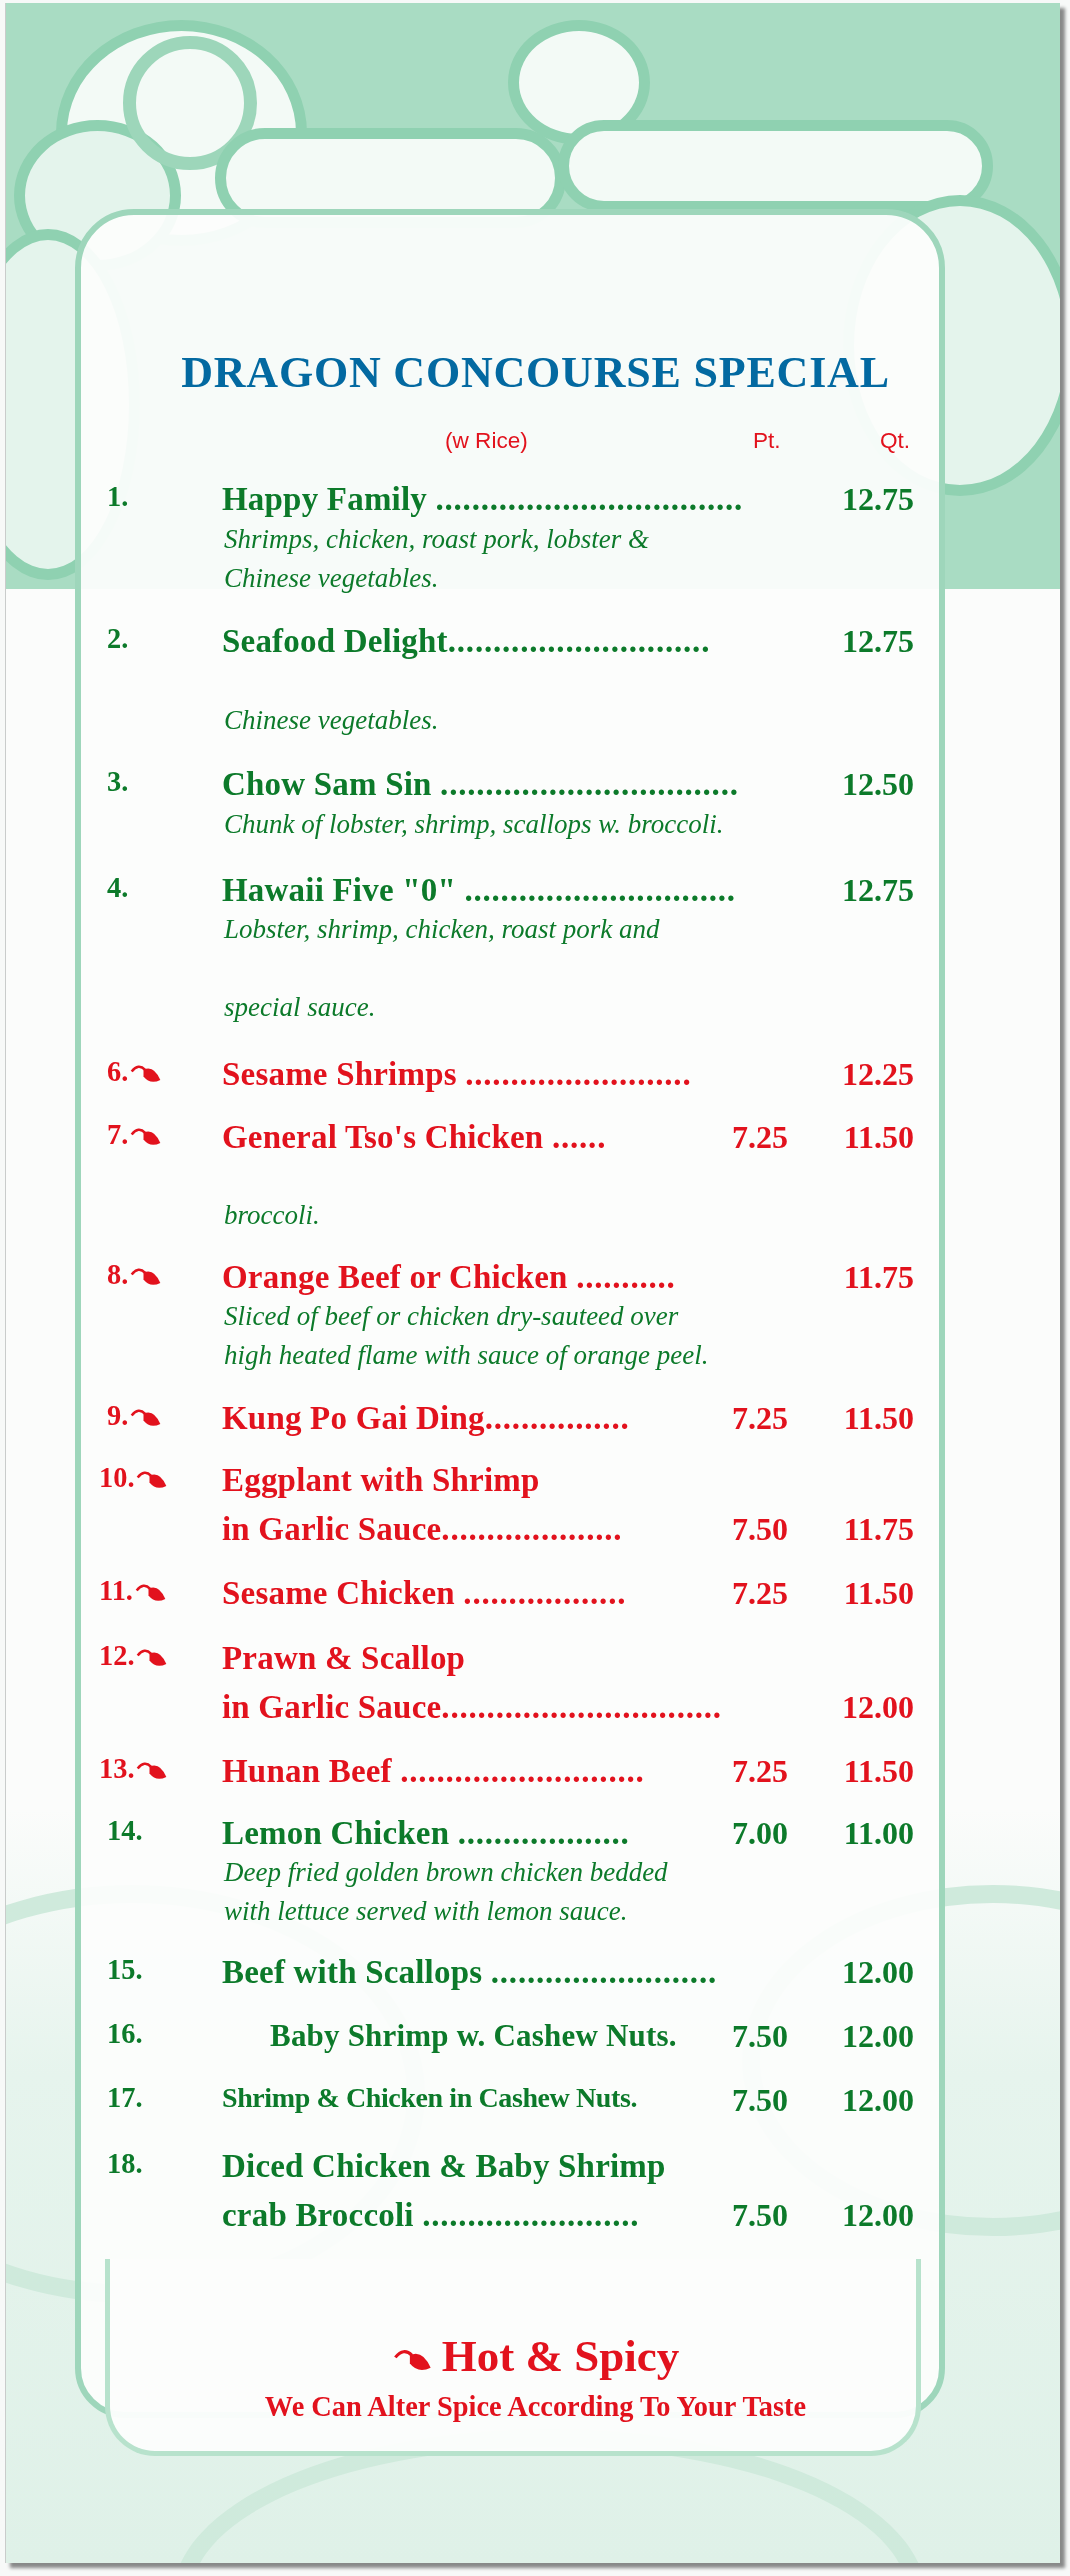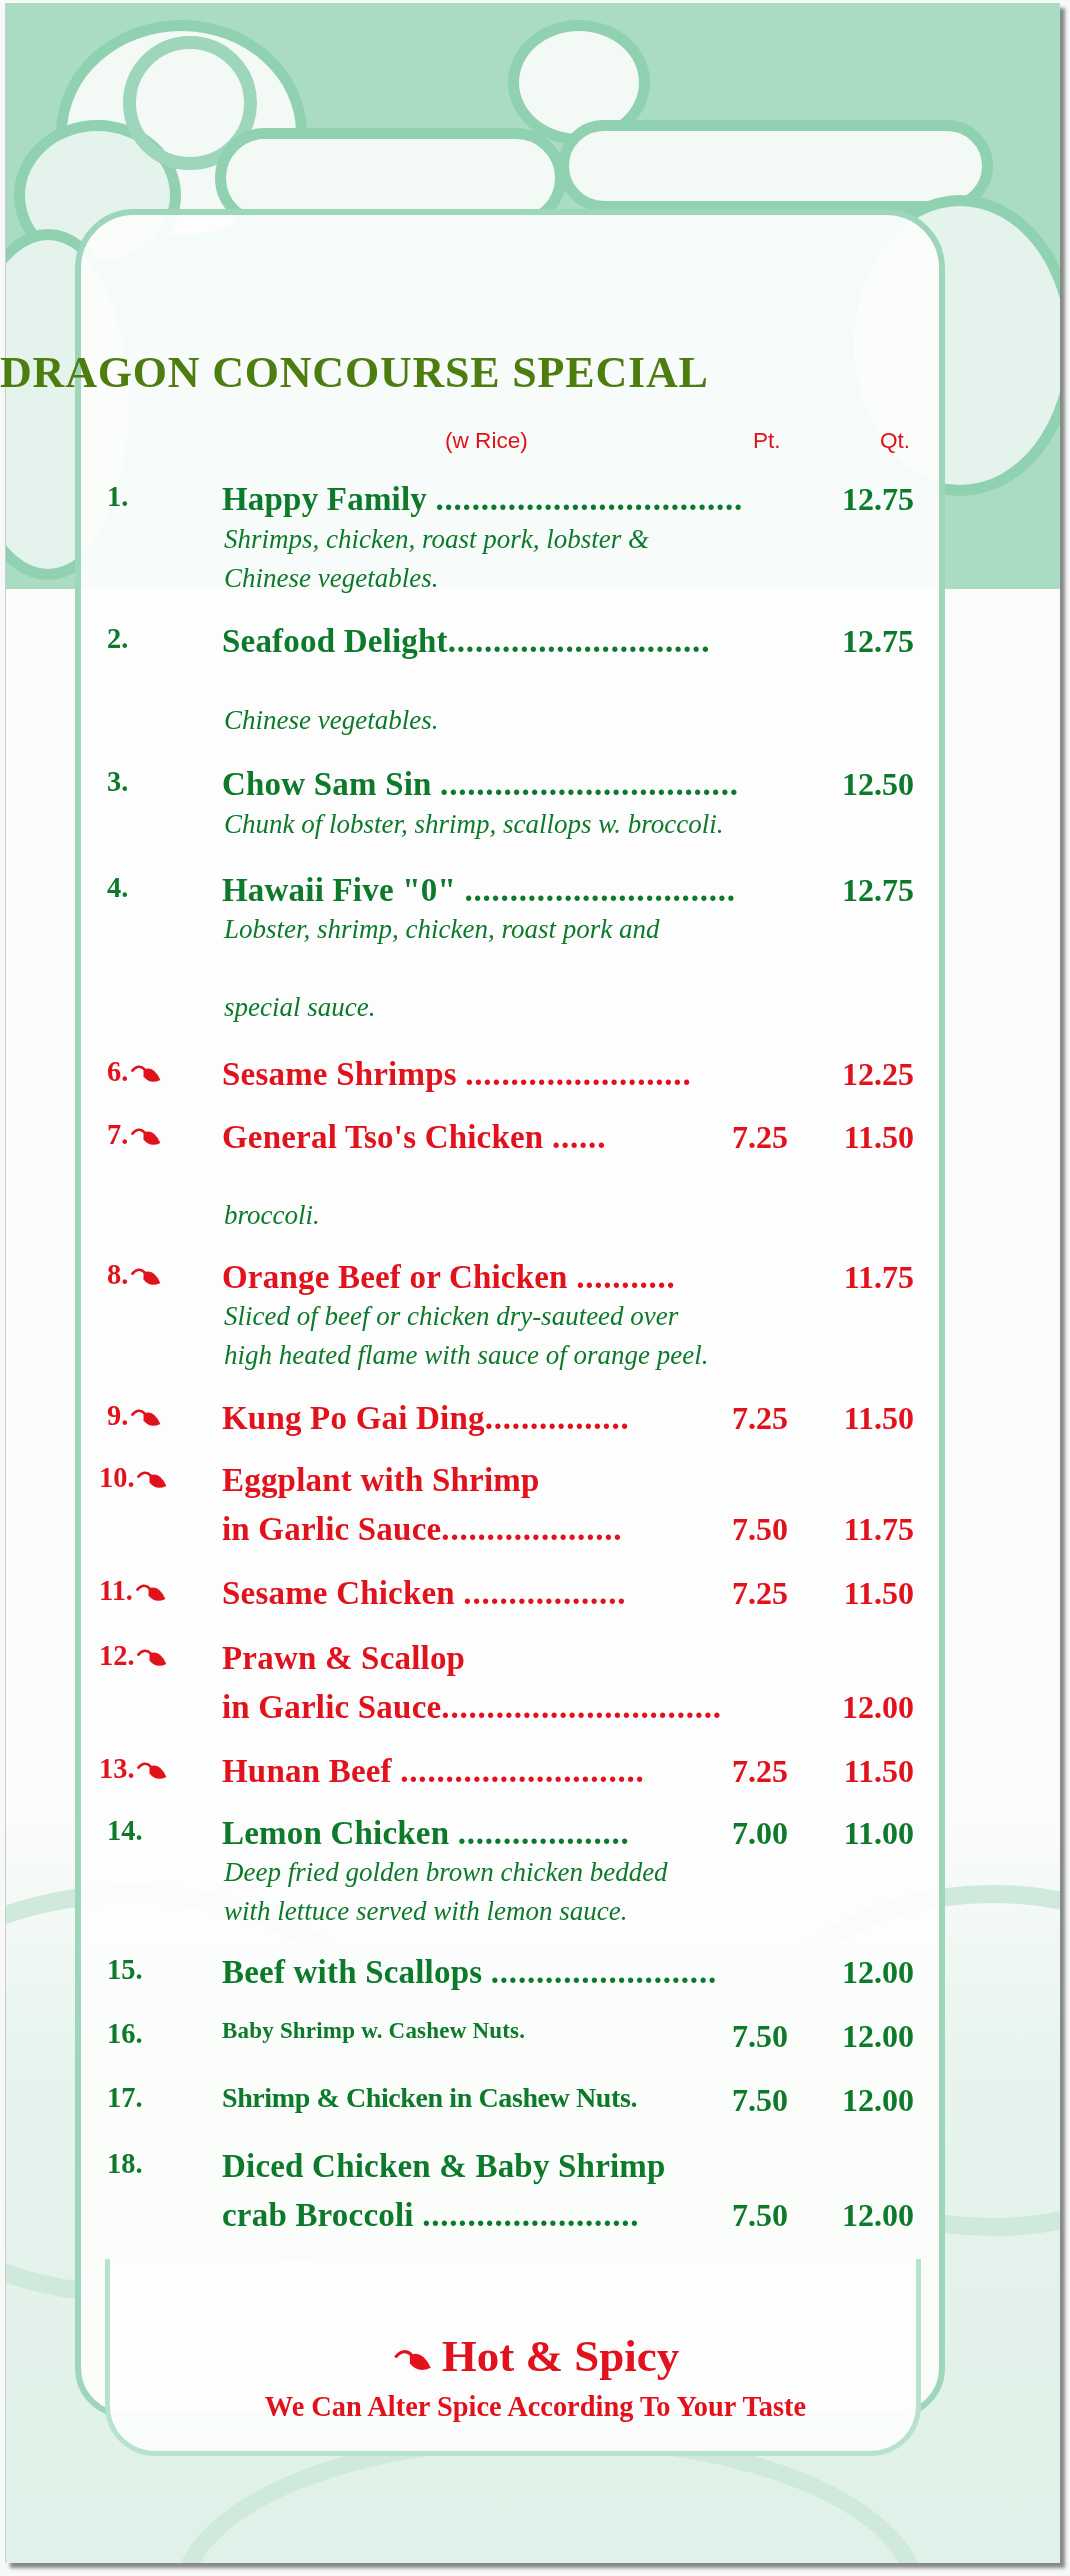--- a/index.html
+++ b/index.html
@@ -39,22 +39,22 @@
   }
   .panel-inner-bottom {
     position: absolute; left: 105px; top: 2259px; width: 816px; height: 197px;
     background: rgba(252,253,252,0.96);
     border: 5px solid #b7e2cc; border-top: none;
     border-radius: 0 0 50px 50px; box-sizing: border-box;
   }
   .content { position: absolute; left: 0; top: 0; width: 1071px; }
 
   .title {
-    position: absolute; left: 0; width: 1071px; top: 347px; text-align: left;
-    color: #4d7c0f; font-weight: bold; font-size: 44px; letter-spacing: 0.8px;
+    position: absolute; left: 0; width: 1071px; top: 347px; text-align: center;
+    color: #0369a1; font-weight: bold; font-size: 44px; letter-spacing: 0.8px;
     font-family: "Liberation Serif", "DejaVu Serif", serif;
   }
   .colhead { position: absolute; top: 428px; color: #e2121d; font-size: 22.6px; font-family: "Liberation Sans", sans-serif; font-stretch: condensed; }
   .green { color: #0c7a2a; }
   .red { color: #e2121d; }
 
   .item { position: absolute; left: 0; width: 1071px; }
   .num { position: absolute; left: 107px; font-weight: bold; font-size: 28.4px; font-family: "Liberation Serif", serif; }
   .name-line { position: absolute; left: 222px; font-weight: bold; font-size: 33px; font-family: "Liberation Serif", serif; white-space: nowrap; letter-spacing: 0.2px; }
   .dots { letter-spacing: 0.8px; font-weight: bold; }
@@ -214,21 +214,21 @@
   </div>
 
   <div class="item green" style="top:1954px;">
     <span class="num">15.</span>
     <span class="name-line"><span>Beef with Scallops</span> <span class="dots">.........................</span></span>
     <span class="qt">12.00</span>
   </div>
 
   <div class="item green" style="top:2018px;">
     <span class="num">16.</span>
-    <span class="name-line" style="font-size:23px;">Baby Shrimp w. Cashew Nuts.</span>
+    <span class="name-line" style="font-size:31px;margin-left:48px;">Baby Shrimp w. Cashew Nuts.</span>
     <span class="pt">7.50</span>
     <span class="qt">12.00</span>
   </div>
 
   <div class="item green" style="top:2082px;">
     <span class="num">17.</span>
     <span class="name-line" style="font-size:28px; letter-spacing:-0.4px;">Shrimp &amp; Chicken in Cashew Nuts.</span>
     <span class="pt">7.50</span>
     <span class="qt">12.00</span>
   </div>

